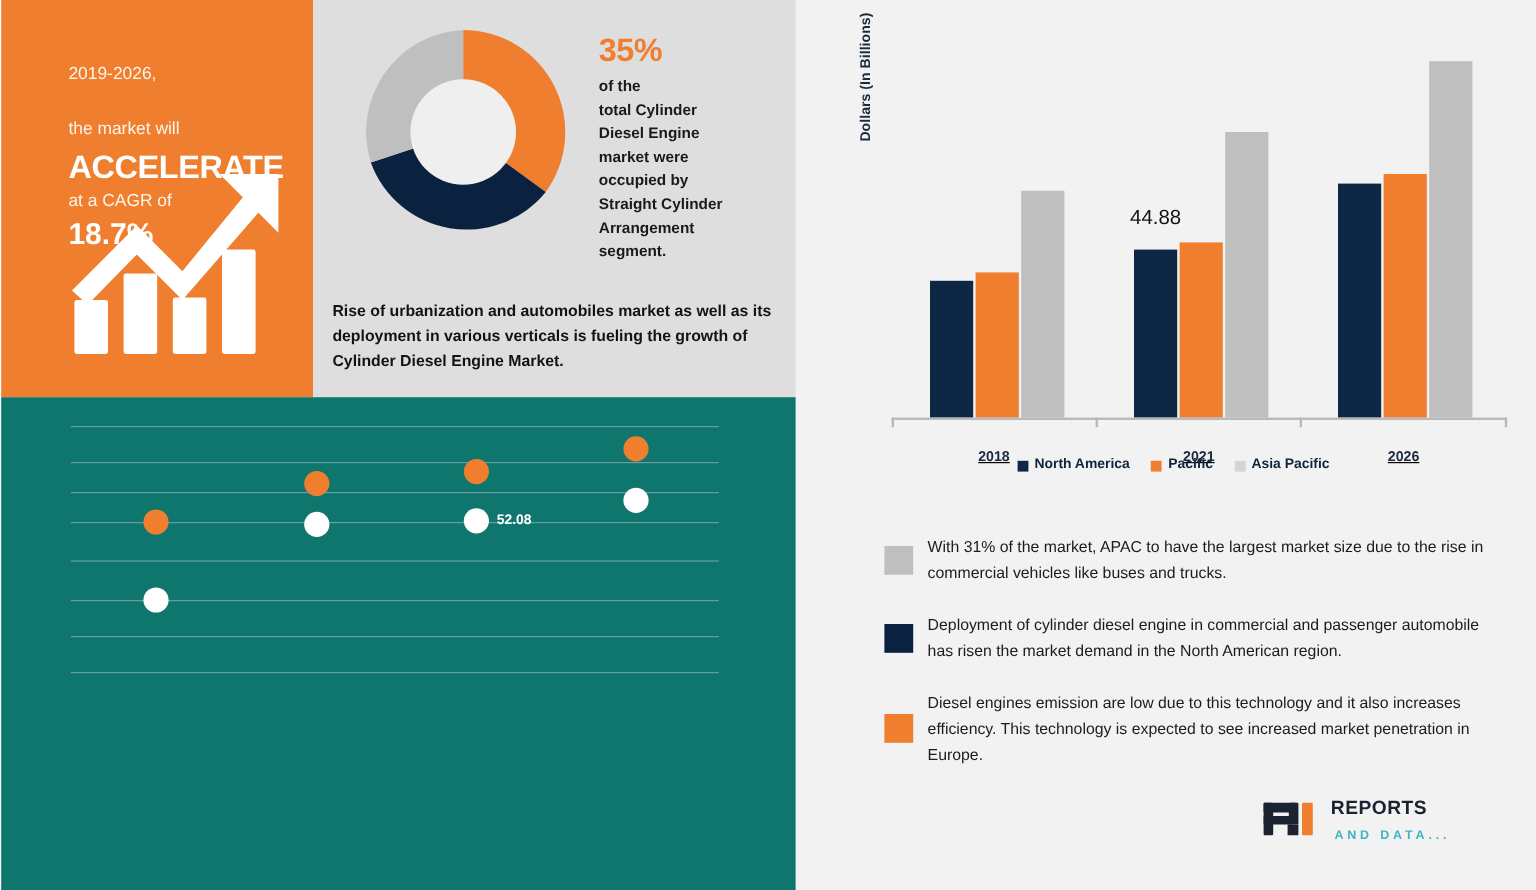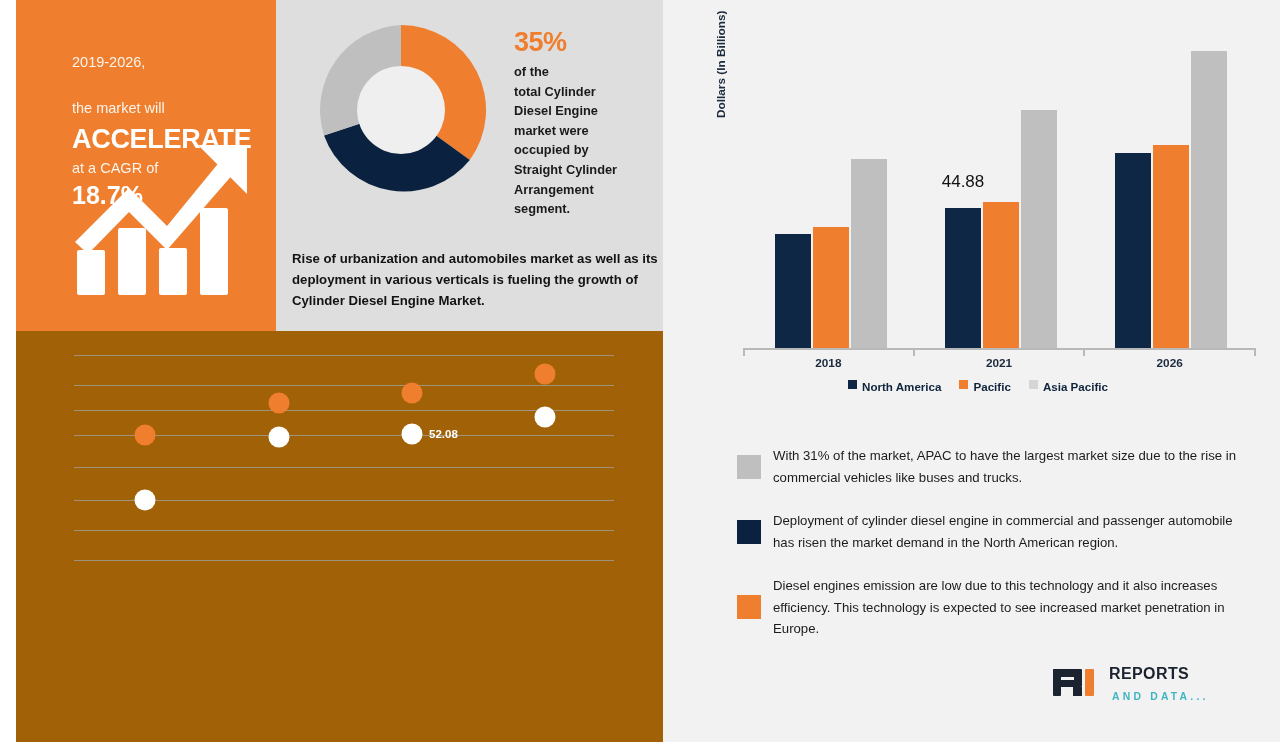--- a/index.html
+++ b/index.html
@@ -6,21 +6,21 @@
   html,body { width:1280px; height:742px; }
   body {
     font-family: "Liberation Sans", sans-serif;
     background:#ffffff;
     position:relative;
     overflow:hidden;
   }
   #root { position:absolute; inset:0; width:1280px; height:742px; }
 
   
-  .left-col { position:absolute; left:16px; top:0; width:529px; height:742px; }
+  .left-col { position:absolute; left:1px; top:0; width:529px; height:742px; }
 
   
   .accel-panel {
     position:absolute; left:0; top:0; width:260px; height:331px;
     background:#ef7f2e; color:#ffffff;
   }
   .accel-text { position:absolute; left:56px; top:52px; width:200px; }
   .accel-line1 { font-size:14.5px; line-height:20px; color:#fdf4ec; }
   .accel-line2 { font-size:14.5px; line-height:20px; color:#fdf4ec; margin-bottom:4px;margin-top:26px;}
   .accel-big { font-size:27px; font-weight:bold; letter-spacing:-0.3px; line-height:34px; }
@@ -38,21 +38,21 @@
   .pct-num { font-size:27px; font-weight:bold; color:#ef7f2e; line-height:32px; letter-spacing:-0.5px; }
   .pct-desc { font-size:12.8px; font-weight:bold; color:#1a1a1a; line-height:19.6px; margin-top:4px; }
   .donut-note {
     position:absolute; left:16px; top:248px; width:375px;
     font-size:13.2px; font-weight:bold; color:#131313; line-height:21px;
   }
 
   
   .navy-panel {
     position:absolute; left:0; top:331px; width:663px; height:411px;
-    background:#a16207; color:#ffffff;
+    background:#0f766e; color:#ffffff;
   }
   .dot-chart { position:absolute; left:58px; top:10px; width:545px; height:245px; }
   .grid-line { position:absolute; left:0; width:540px; height:1px; background:#9fb3c8; opacity:.62; }
   .dot {
     position:absolute; width:21px; height:21px; border-radius:50%;
     transform:translate(-50%,-50%);
   }
   .dot.y2019 { background:#ffffff; }
   .dot.y2026 { background:#ef7f2e; }
   .dot-label {
@@ -69,31 +69,31 @@
   .bar-chart { position:absolute; left:25px; top:18px; width:580px; height:370px; }
   .y-axis-title {
     position:absolute; left:26px; top:100px;
     transform:rotate(-90deg); transform-origin:left top;
     font-size:11.8px; font-weight:bold; color:#1b2a3d; white-space:nowrap;
   }
   .plot { position:absolute; left:55px; top:8px; width:510px; height:322px; }
   .bar { position:absolute; bottom:0; }
   .bar-axis { position:absolute; left:55px; top:330px; width:512px; height:1.5px; background:#b9b9b9; }
   .bar-tick { position:absolute; top:330px; width:1.5px; height:8px; background:#b9b9b9; }
-  .bar-cats { position:absolute; left:55px; top:338px; width:512px; display:flex; }
+  .bar-cats { position:absolute; left:55px; top:355px; width:512px; display:flex;text-decoration:underline; }
   .bar-cat { flex:1; text-align:center; font-size:11.8px; font-weight:bold; color:#1b2a3d; }
   .bar-vlabel {
     position:absolute; font-size:17px; font-weight:normal; color:#111111;
     transform:translateX(-50%);
   }
   .bar-legend {
     position:absolute; left:0; top:362px; width:580px;
     display:flex; justify-content:center; gap:18px; align-items:center;
   }
-  .bl-item { display:flex; align-items:flex-start; gap:5px; font-size:11.6px; font-weight:bold; color:#10243c; }
+  .bl-item { display:flex; align-items:flex-end; gap:5px; font-size:11.6px; font-weight:bold; color:#10243c; }
   .bl-sq { width:9px; height:9px; display:inline-block; }
 
   .notes { position:absolute; left:74px; top:445px; width:500px; }
   .note { display:flex; align-items:center; gap:12px; margin-bottom:22px; }
   .note-sq { width:24px; height:24px; flex:0 0 auto; }
   .note-txt { font-size:13.2px; line-height:21.5px; color:#1c1c1c; }
 
   .logo { position:absolute; left:1052px; top:664px; width:180px; height:42px; }
   .logo-word { position:absolute; left:57px; top:1px; font-size:16px; font-weight:bold;
                color:#1b2330; letter-spacing:0.4px; font-family:"Liberation Sans", sans-serif; }

